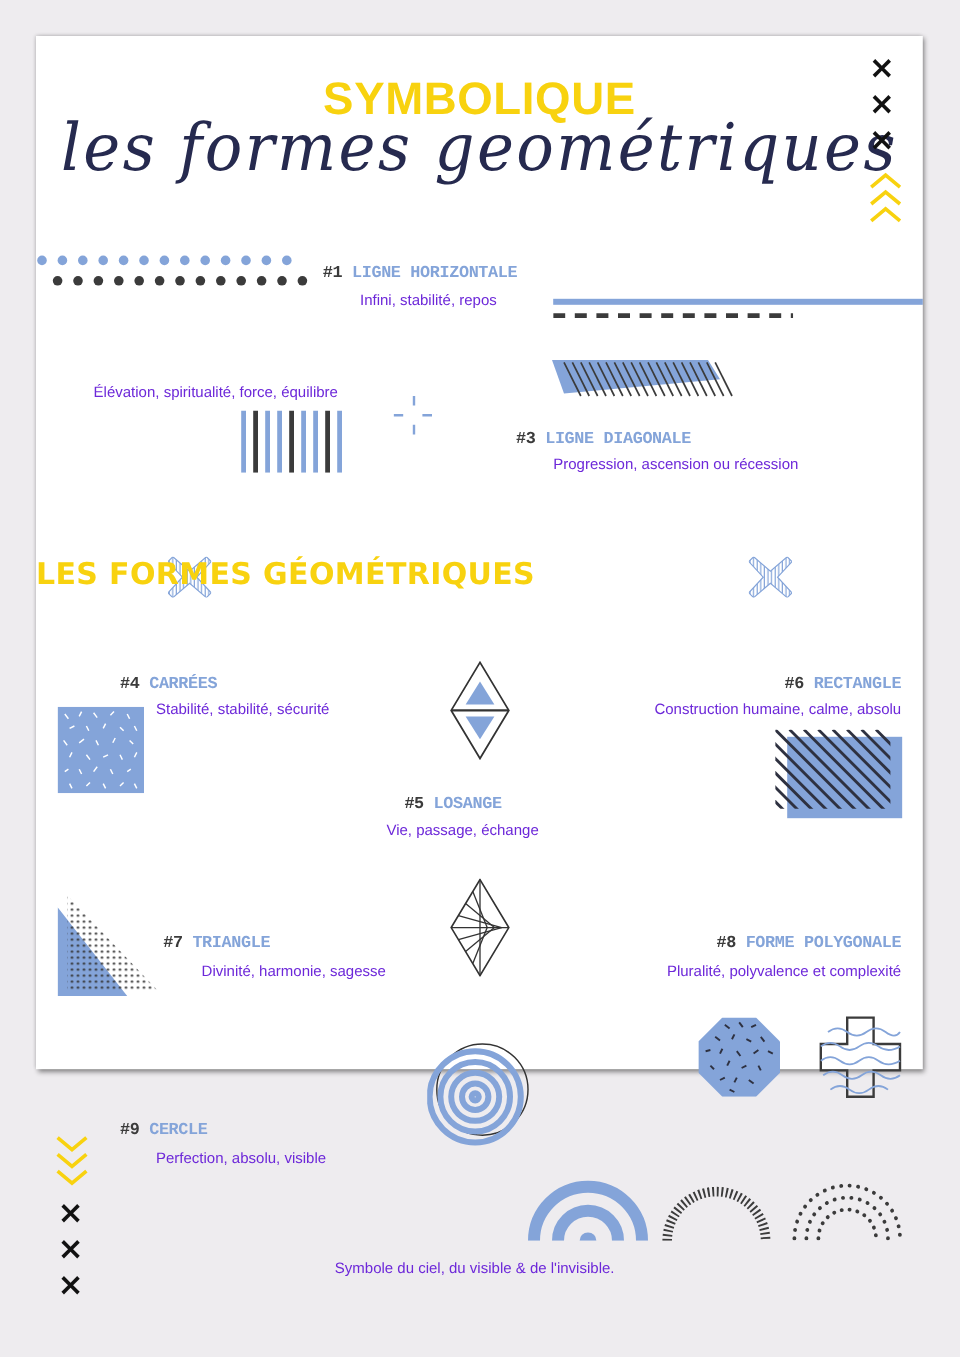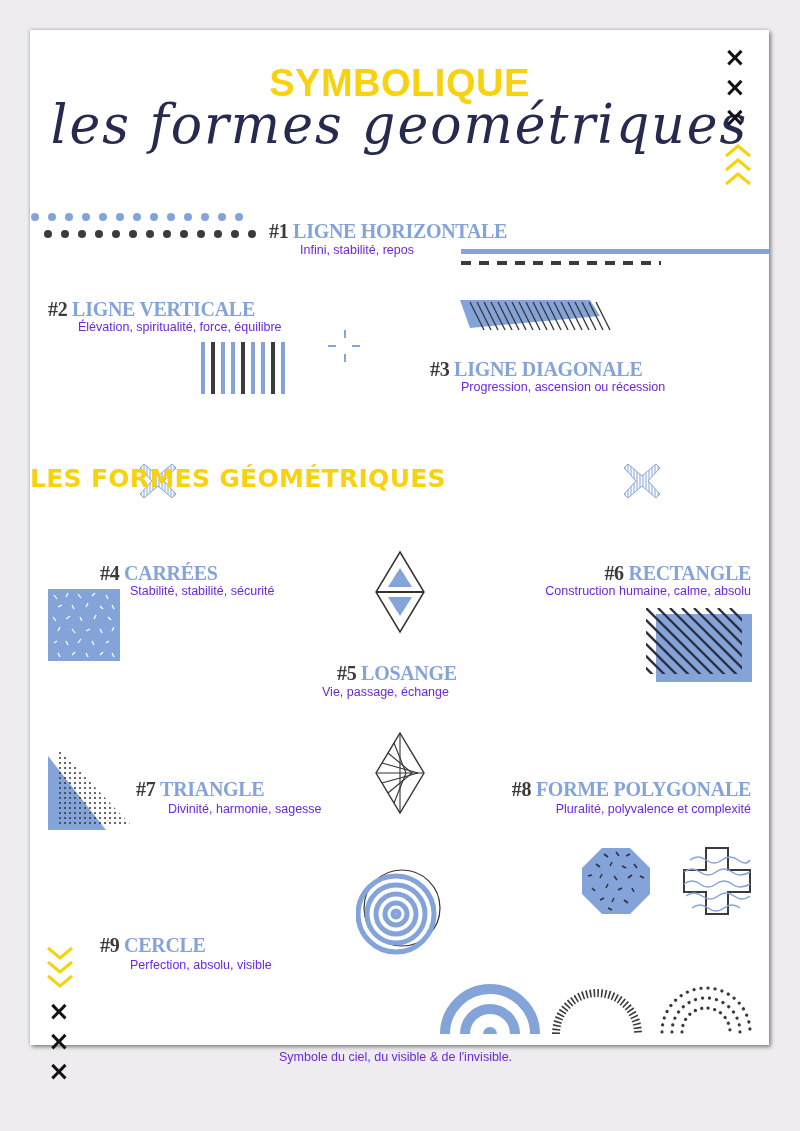--- a/index.html
+++ b/index.html
@@ -1,23 +1,23 @@
 <!DOCTYPE html>
 <html><head>
 <meta charset="utf-8">
 <style>
   html,body{margin:0;padding:0;}
   body{width:800px;height:1131px;background:#eeecef;position:relative;overflow:hidden;font-family:"Liberation Sans",sans-serif;}
-  .page{position:absolute;left:30px;top:30px;width:739px;height:1015px;background:#fff;box-shadow:2px 2px 4px rgba(0,0,0,0.45), -1px -1px 3px rgba(0,0,0,0.15);}
+  .page{position:absolute;left:30px;top:30px;width:739px;height:861px;background:#fff;box-shadow:2px 2px 4px rgba(0,0,0,0.45), -1px -1px 3px rgba(0,0,0,0.15);}
   .abs{position:absolute;}
   .title-main{left:0;width:100%;top:32px;text-align:center;color:#f8d20f;font-weight:bold;font-size:38px;letter-spacing:0.5px;font-family:"Liberation Sans",sans-serif;}
   .title-script{left:0;width:100%;top:64px;text-align:center;color:#262a4f;font-size:52px;font-style:italic;font-family:"DejaVu Serif",serif;font-weight:normal;letter-spacing:2px;transform:scaleY(1.05);}
   .num{color:#3b3b3b;font-weight:bold;}
   .lbl{color:#84a4d9;font-weight:bold;}
-  .head{font-size:20px;white-space:nowrap;font-family:Liberation Serif, serif;letter-spacing:-0.3px;}
+  .head{font-size:14px;white-space:nowrap;font-family:Liberation Mono, monospace;letter-spacing:-0.3px;}
   .desc{font-size:12.5px;color:#6d28d9;white-space:nowrap;font-family:"Liberation Sans",sans-serif;}
   .section-title{left:0;width:100%;top:434px;text-align:left;color:#f8d20f;font-weight:bold;font-size:25px;font-family:"DejaVu Sans",sans-serif;letter-spacing:0.3px;}
   .xmark{font-family:"DejaVu Sans",sans-serif;font-size:26px;font-weight:bold;color:#111;line-height:30px;}
 </style>
 </head>
 <body>
 
 <div class="page">
 
   <div class="abs title-main">SYMBOLIQUE</div>
@@ -70,23 +70,20 @@
   </svg>
   <div class="abs head" style="left:239px;top:190px">
     <span class="num">#1</span> <span class="lbl">LIGNE HORIZONTALE</span>
   </div>
   <div class="abs desc" style="left:270px;top:213px">Infini, stabilité, repos</div>
   <div class="abs" style="left:431px;top:219px;width:308px;height:5px;background:#84a4d9"></div>
   <svg class="abs" style="left:431px;top:230px" width="200" height="6">
     <line x1="0" y1="3" x2="200" y2="3" stroke="#3b3b3b" stroke-width="4" stroke-dasharray="10,8"></line>
   </svg>
 
-  <div class="abs head" style="left:18px;top:268px">
-    <span class="num">#2</span> <span class="lbl">LIGNE VERTICALE</span>
-  </div>
   <div class="abs desc" style="left:48px;top:290px">Élévation, spiritualité, force, équilibre</div>
   <svg class="abs" style="left:170px;top:312px" width="110" height="52">
     <g stroke-width="4">
       <line x1="3" y1="0" x2="3" y2="52" stroke="#84a4d9"></line>
         <line x1="13" y1="0" x2="13" y2="52" stroke="#3b3b3b"></line>
         <line x1="23" y1="0" x2="23" y2="52" stroke="#84a4d9"></line>
         <line x1="33" y1="0" x2="33" y2="52" stroke="#84a4d9"></line>
         <line x1="43" y1="0" x2="43" y2="52" stroke="#3b3b3b"></line>
         <line x1="53" y1="0" x2="53" y2="52" stroke="#84a4d9"></line>
         <line x1="63" y1="0" x2="63" y2="52" stroke="#84a4d9"></line>

